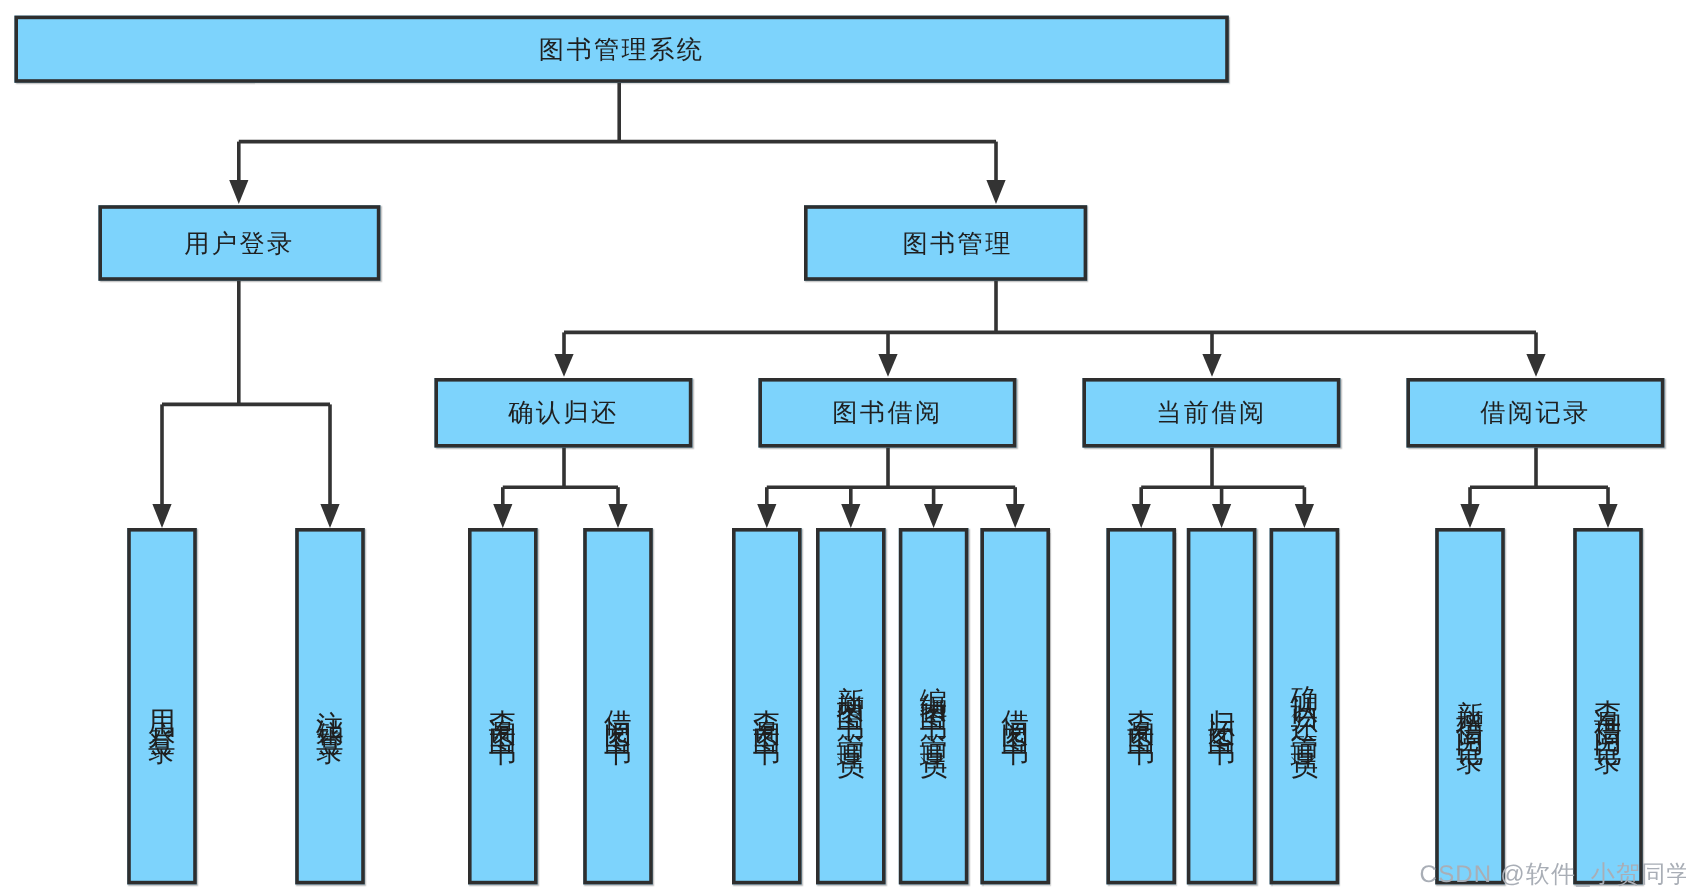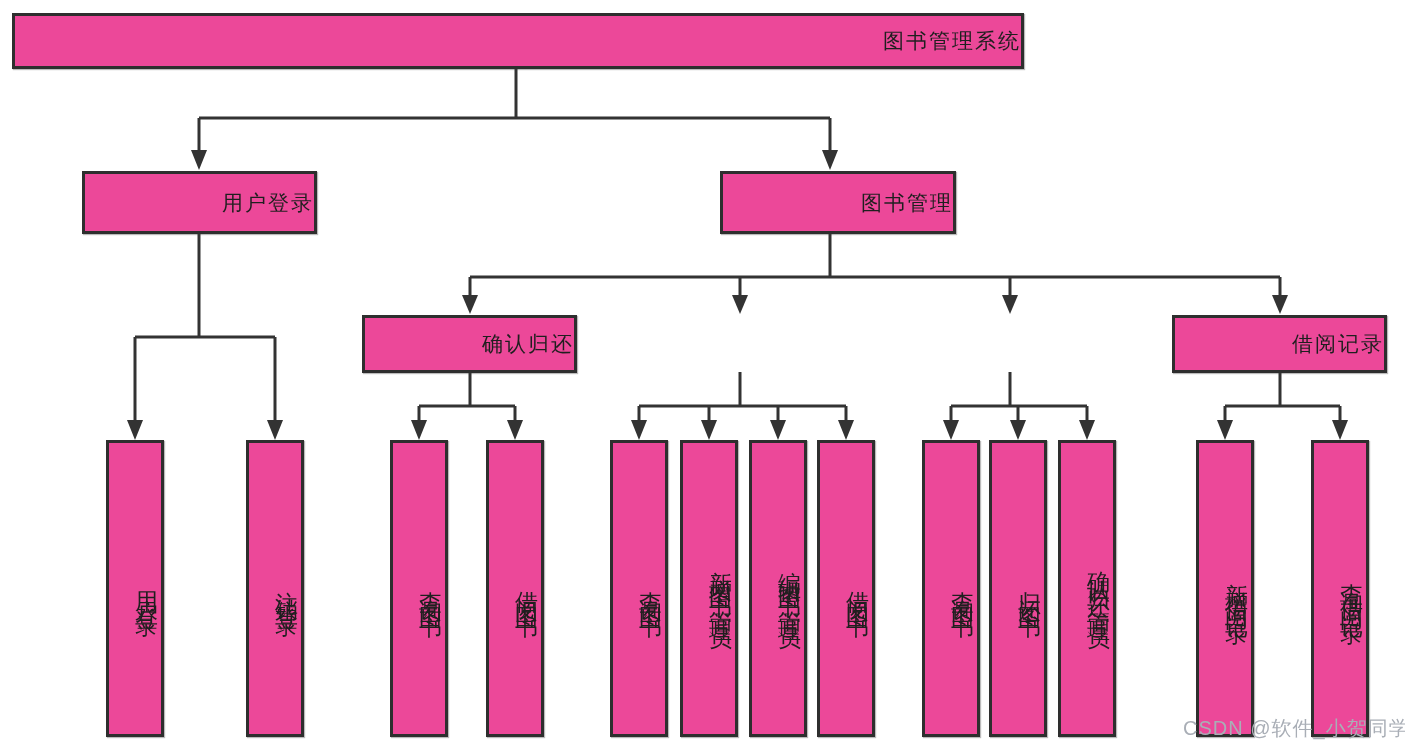--- a/index.html
+++ b/index.html
@@ -7,24 +7,24 @@
     position:relative;
     width:1405px;height:747px;
     background:#ffffff;
     font-family:"Liberation Sans","DejaVu Sans",sans-serif;
     overflow:hidden;
   }
   #wires{position:absolute;left:0;top:0;z-index:1;}
   .node{
     position:absolute;
     box-sizing:border-box;
-    background:#ec4899;
+    background:#7dd3fc;
     border:3px solid #2e2e2e;
     box-shadow:1px 1px 1px rgba(60,60,60,0.35);
-    display:flex;align-items:center;justify-content:flex-end;
+    display:flex;align-items:center;justify-content:center;
     color:#1f1f1f;
     z-index:2;
   }
   .h-node{font-size:21px;letter-spacing:2px;}
   .v-node span{
     writing-mode:vertical-rl;
     text-orientation:mixed;
     font-size:23px;
     letter-spacing:8px;
     line-height:1.25;
@@ -122,26 +122,32 @@
     </g>
   </svg>
 
   <div class="node h-node" style="left:12px;top:13px;width:1012px;height:56px;">
     <span>图书管理系统</span>
   </div>
 
   <div class="node h-node" style="left:82px;top:171px;width:235px;height:63px;">
     <span>用户登录</span>
   </div>
-  <div class="node h-node" style="left:720px;top:171px;width:236px;height:63px;padding-left:20px;">
+  <div class="node h-node" style="left:670px;top:171px;width:236px;height:63px;padding-left:20px;">
     <span>图书管理</span>
   </div>
 
   <div class="node h-node" style="left:362px;top:315px;width:215px;height:58px;">
     <span>确认归还</span>
+  </div>
+  <div class="node h-node" style="left:632px;top:315px;width:215px;height:58px;">
+    <span>图书借阅</span>
+  </div>
+  <div class="node h-node" style="left:902px;top:315px;width:215px;height:58px;">
+    <span>当前借阅</span>
   </div>
   <div class="node h-node" style="left:1172px;top:315px;width:215px;height:58px;">
     <span>借阅记录</span>
   </div>
 
   <div class="node v-node" style="left:106px;top:440px;width:58px;height:297px;">
     <span>用户登录</span>
   </div>
   <div class="node v-node" style="left:246px;top:440px;width:58px;height:297px;">
     <span>注销登录</span>

